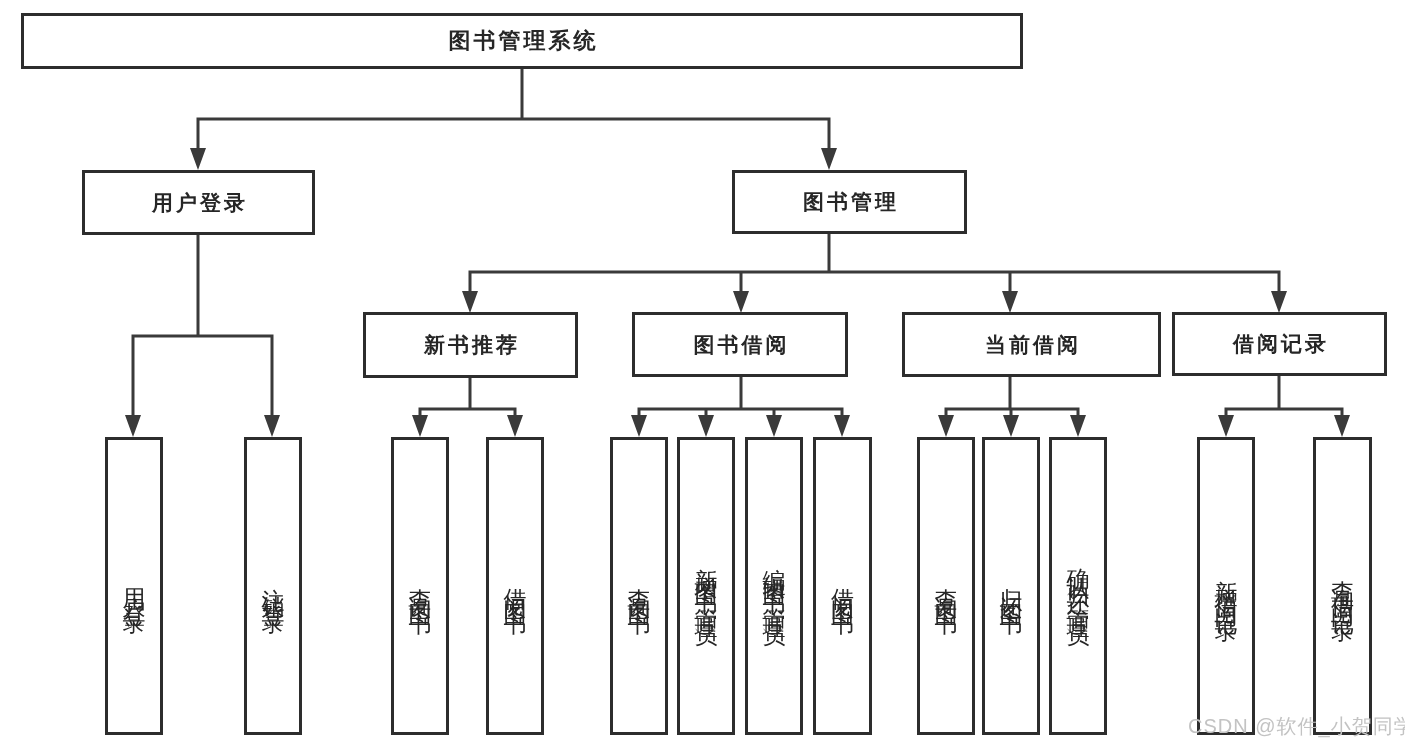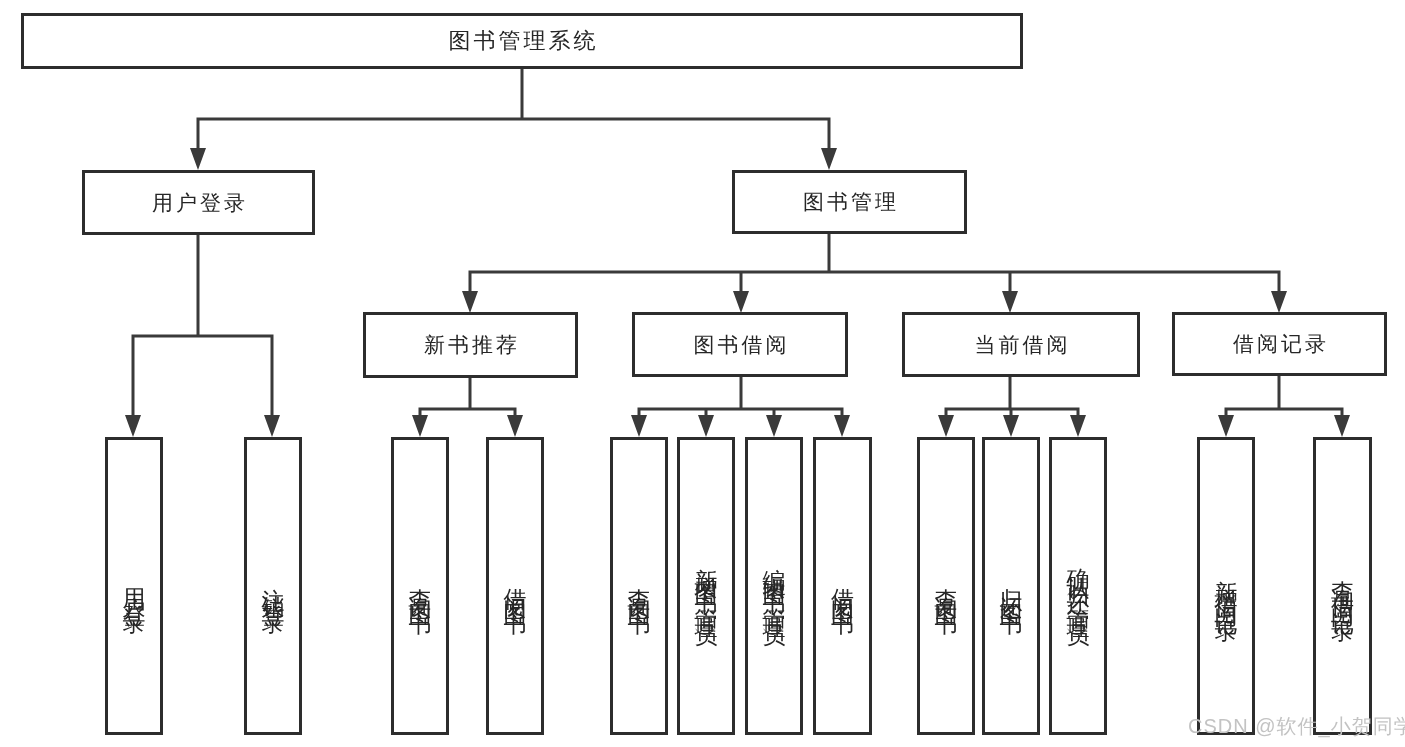--- a/index.html
+++ b/index.html
@@ -27,20 +27,21 @@
     box-sizing: border-box;
     display: flex;
     align-items: center;
     justify-content: center;
   }
   .h-label {
     font-size: 21px;
     letter-spacing: 3px;
     white-space: nowrap;
     text-indent: 3px;
+    font-weight: bold;
   }
   .root .h-label { font-size: 22px; }
   .v-label {
     writing-mode: vertical-rl;
     text-orientation: mixed;
     font-size: 23px;
     line-height: 1;
     letter-spacing: 8px;
   }
   .watermark {
@@ -107,21 +108,21 @@
   <div class="node" style="left:732px; top:170px; width:235px; height:64px;">
     <span class="h-label">图书管理</span>
   </div>
 
   <div class="node" style="left:632px; top:312px; width:216px; height:65px;">
     <span class="h-label">图书借阅</span>
   </div>
   <div class="node" style="left:363px; top:312px; width:215px; height:66px;">
     <span class="h-label">新书推荐</span>
   </div>
-  <div class="node" style="left:902px; top:312px; width:238px; height:65px;">
+  <div class="node" style="left:902px; top:312px; width:259px; height:65px;">
     <span class="h-label">当前借阅</span>
   </div>
   <div class="node" style="left:1172px; top:312px; width:215px; height:64px;">
     <span class="h-label">借阅记录</span>
   </div>
 
   <div class="node" style="left:105px; top:437px; width:58px; height:298px;">
     <span class="v-label">用户登录</span>
   </div>
   <div class="node" style="left:244px; top:437px; width:58px; height:298px;">

